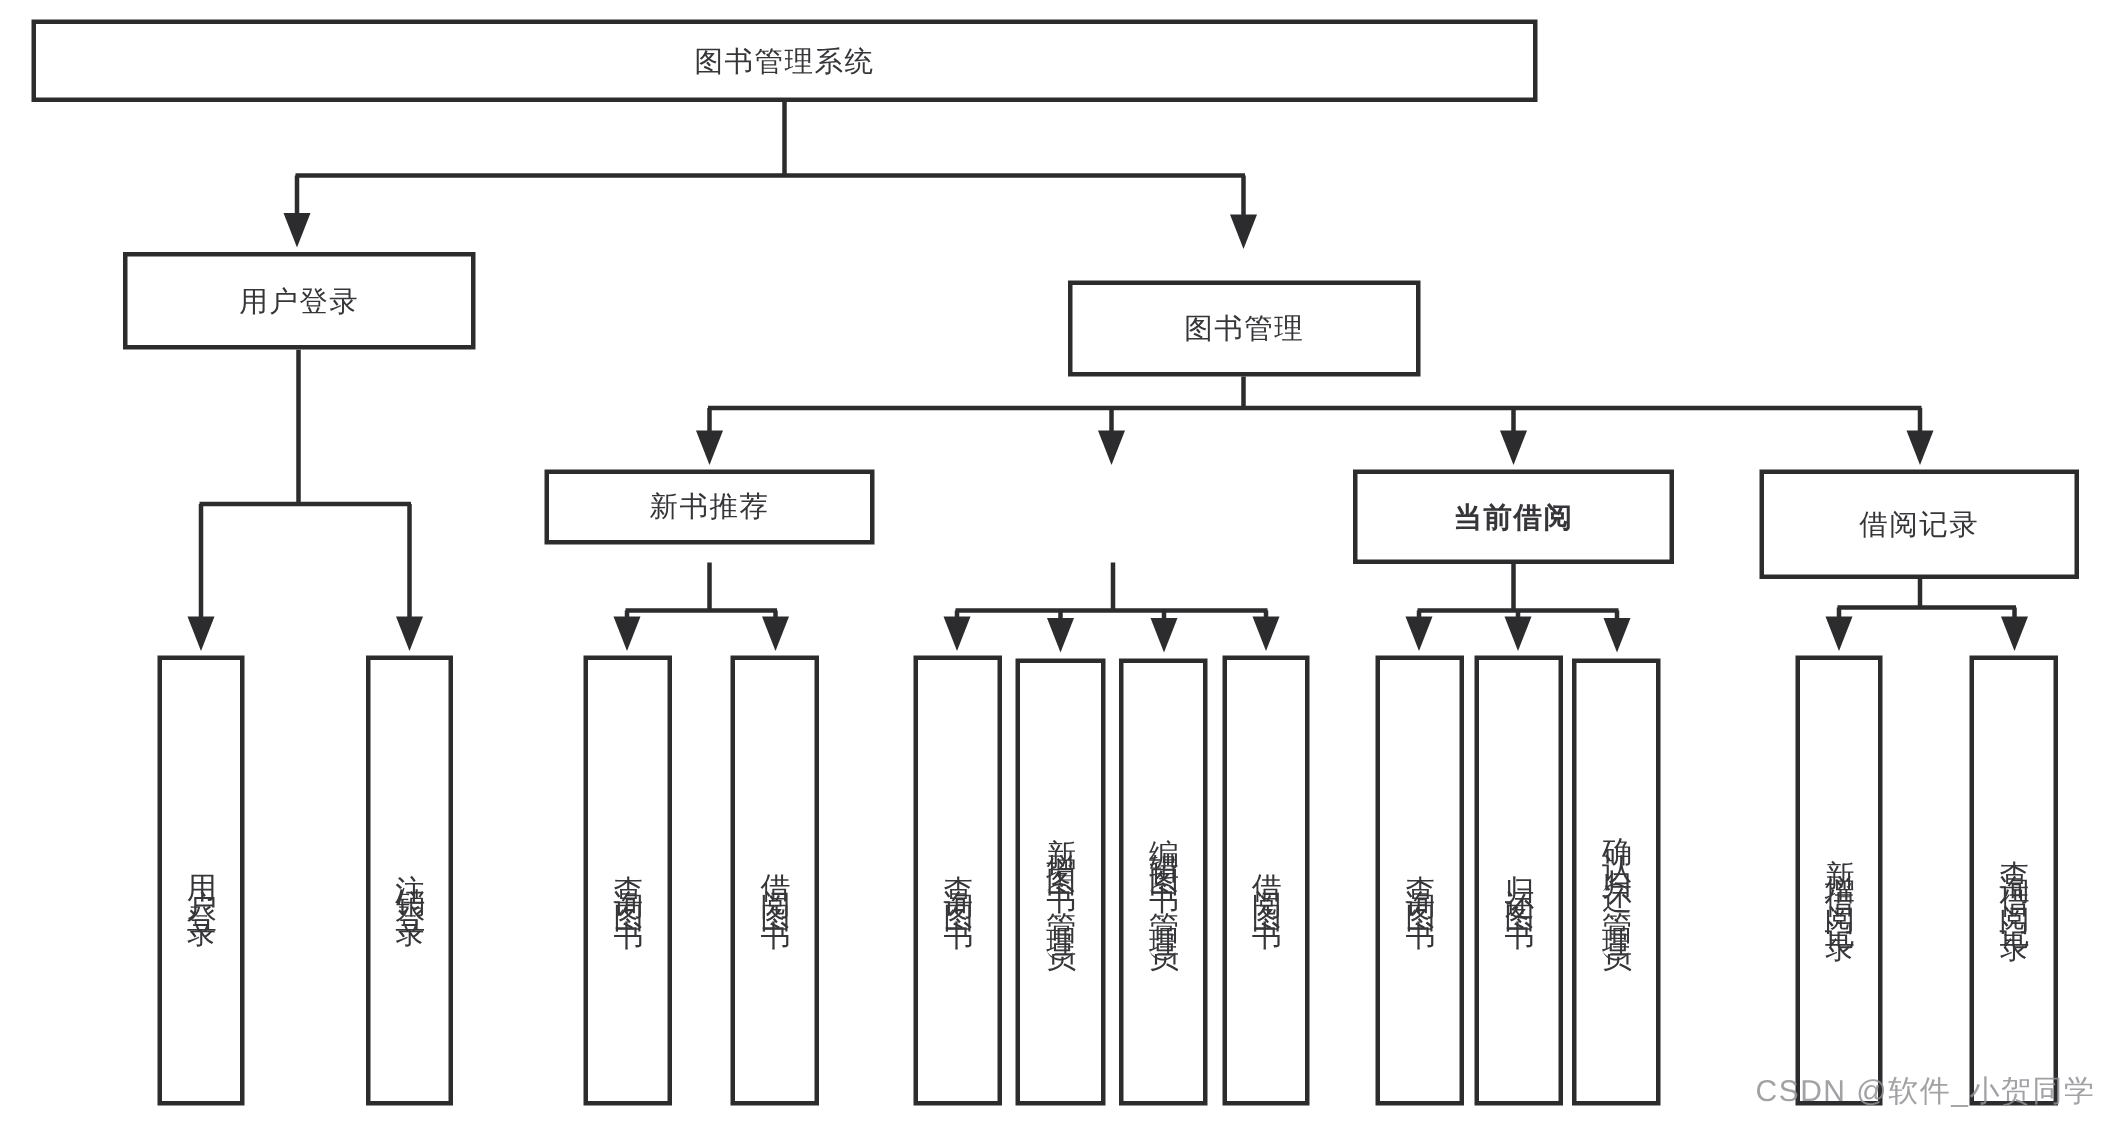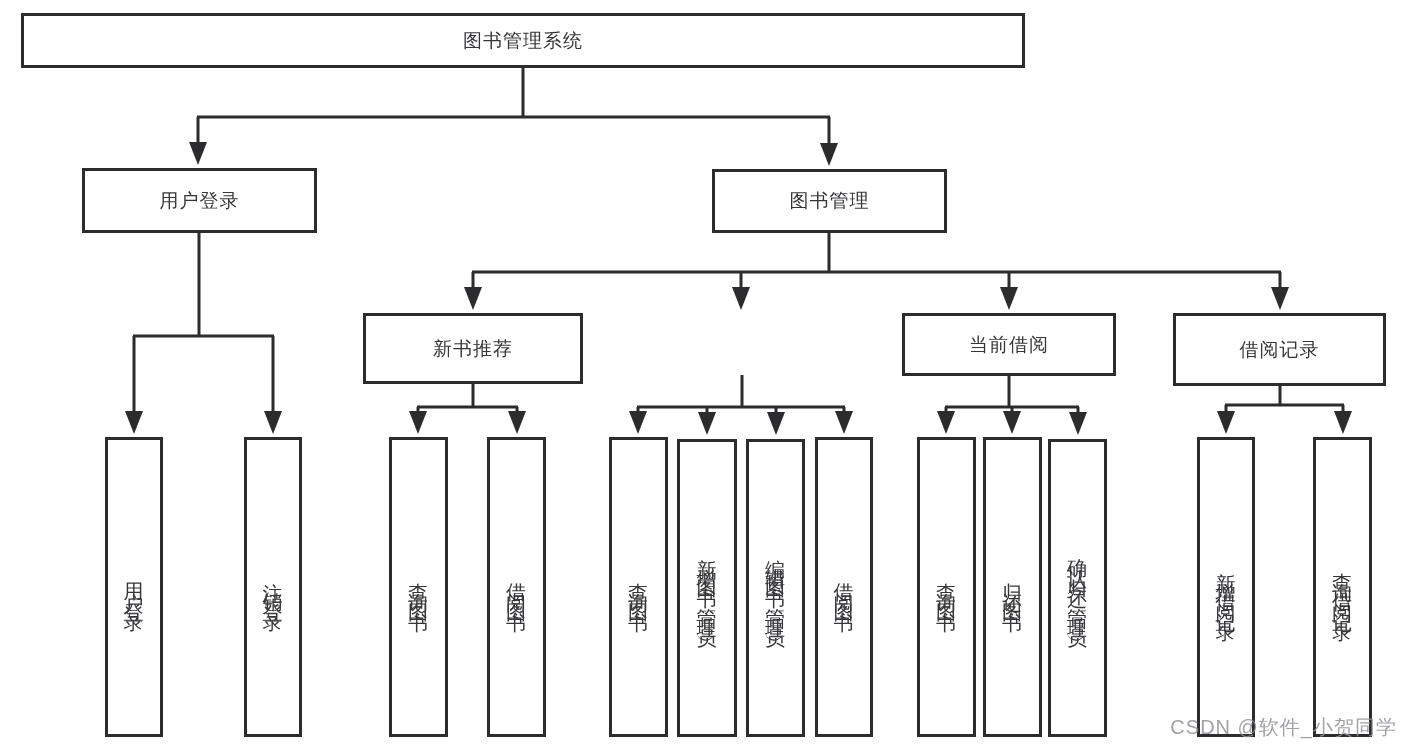--- a/index.html
+++ b/index.html
@@ -103,24 +103,24 @@
       <polygon points="1069,412 1087,412 1078,435"></polygon>
 
       <polygon points="1217,411 1235,411 1226,434"></polygon>
       <polygon points="1334,411 1352,411 1343,434"></polygon>
     </g>
   </svg>
 
   <div class="node h" style="left:21px; top:13px; width:1004px; height:55px;">图书管理系统</div>
 
   <div class="node h" style="left:82px; top:168px; width:235px; height:65px;">用户登录</div>
-  <div class="node h" style="left:712px; top:169px; width:235px; height:64px;">图书管理</div>
+  <div class="node h" style="left:712px; top:187px; width:235px; height:64px;">图书管理</div>
 
-  <div class="node h" style="left:363px; top:313px; width:220px; height:71px;">新书推荐</div>
-  <div class="node h" style="left:902px; top:313px; width:214px; height:63px;">当前借阅</div>
+  <div class="node h" style="left:363px; top:313px; width:220px; height:50px;">新书推荐</div>
+  <div class="node h" style="left:902px; top:313px; width:214px; height:63px;font-weight:bold;">当前借阅</div>
   <div class="node h" style="left:1173px; top:313px; width:213px; height:73px;">借阅记录</div>
 
   <div class="node v" style="left:105px; top:437px; width:58px; height:300px;">用户登录</div>
   <div class="node v" style="left:244px; top:437px; width:58px; height:300px;">注销登录</div>
 
   <div class="node v" style="left:389px; top:437px; width:59px; height:300px;">查询图书</div>
   <div class="node v" style="left:487px; top:437px; width:59px; height:300px;">借阅图书</div>
 
   <div class="node v" style="left:609px; top:437px; width:59px; height:300px;">查询图书</div>
   <div class="node v" style="left:677px; top:439px; width:60px; height:298px;">新增图书（管理员）</div>

